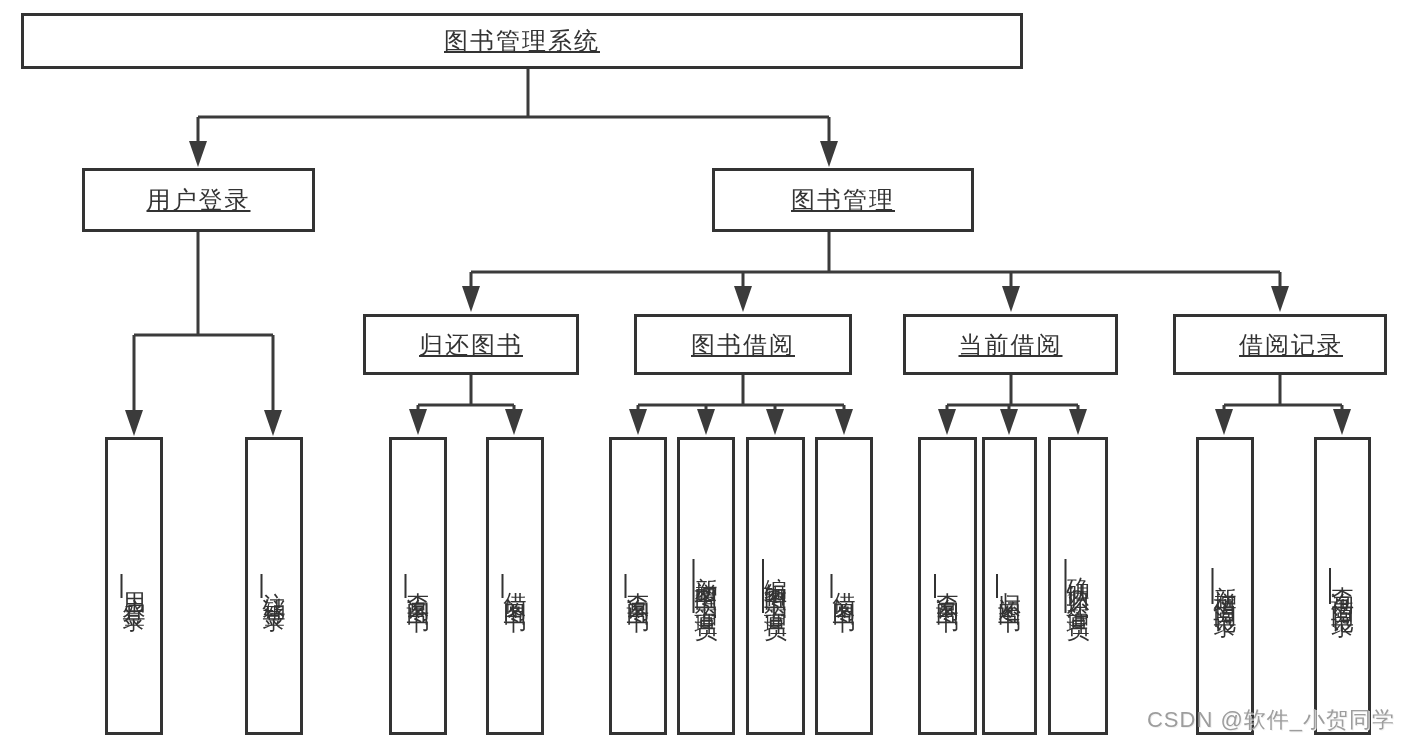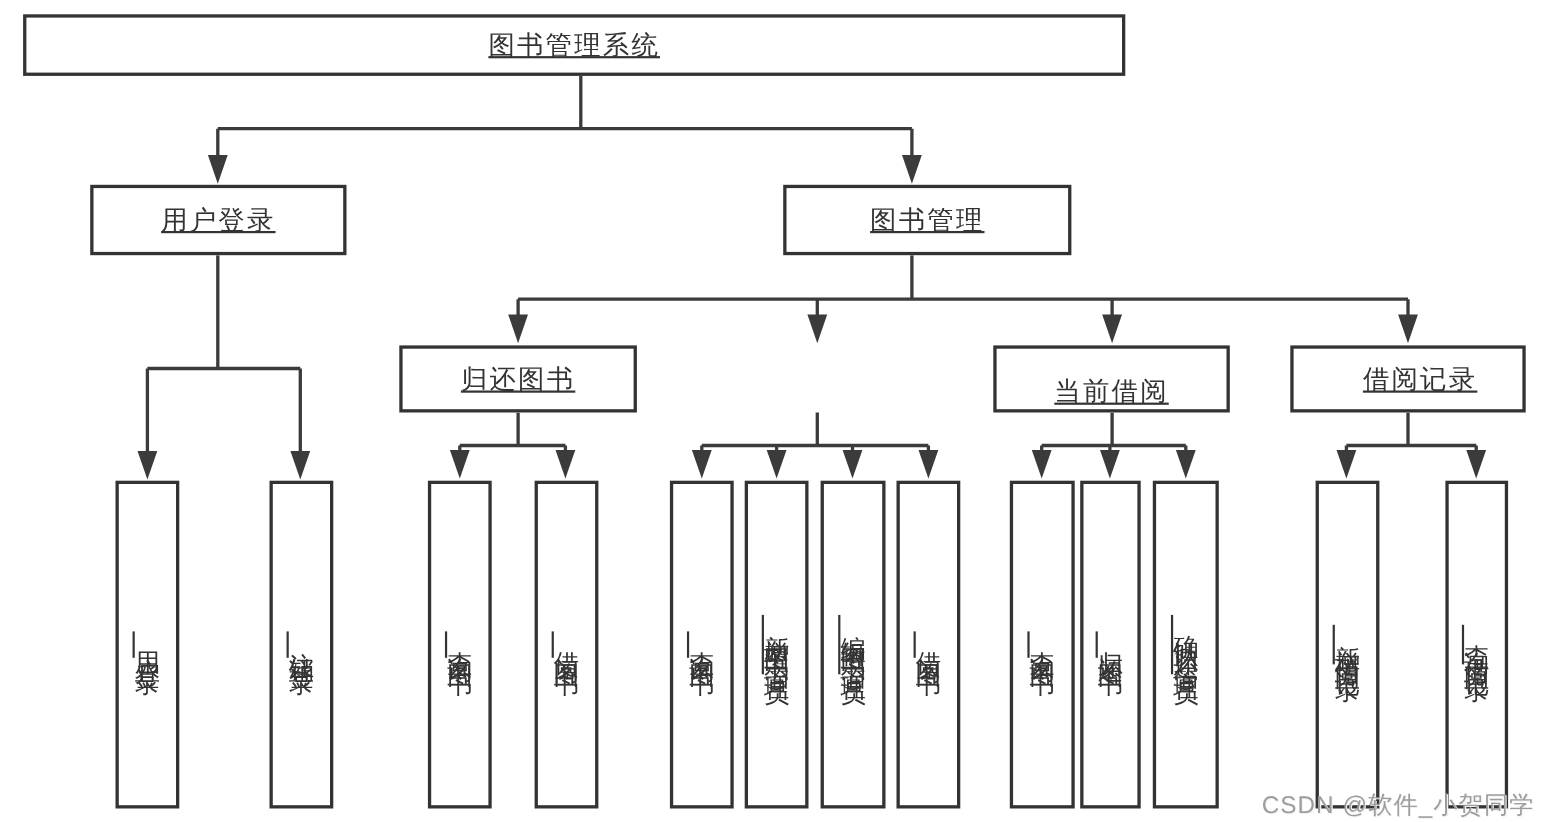--- a/index.html
+++ b/index.html
@@ -41,21 +41,21 @@
     writing-mode: vertical-lr;
     text-orientation: mixed;
     font-size: 23px;
     letter-spacing: 6px;
     line-height: 1;
     white-space: nowrap;
   }
   .watermark {
     position: absolute;
     right: 10px;
-    bottom: 0;
+    bottom: 12px;
     font-size: 22px;
     color: #9d9d9d;
     text-shadow: 1px 1px 0 #f1f1f1;
     letter-spacing: 1px;
     z-index: 10;
     white-space: nowrap;
   }
 </style>
 </head>
 <body>
@@ -102,21 +102,24 @@
   <div class="box hbox" style="left:82px; top:168px; width:233px; height:64px;">
     <span>用户登录</span>
   </div>
   <div class="box hbox" style="left:712px; top:168px; width:262px; height:64px;">
     <span>图书管理</span>
   </div>
 
   <div class="box hbox" style="left:363px; top:314px; width:216px; height:61px;">
     <span>归还图书</span>
   </div>
-  <div class="box hbox" style="left:903px; top:314px; width:215px; height:61px;align-items:flex-end;">
+  <div class="box hbox" style="left:634px; top:314px; width:218px; height:61px;">
+    <span>图书借阅</span>
+  </div>
+  <div class="box hbox" style="left:903px; top:314px; width:215px; height:61px;">
     <span>当前借阅</span>
   </div>
   <div class="box hbox" style="left:1173px; top:314px; width:214px; height:61px;padding-left:22px;">
     <span>借阅记录</span>
   </div>
 
   <div class="box vbox" style="left:105px; top:437px; width:58px; height:298px;">
     <span class="vtext">用户登录</span>
   </div>
   <div class="box vbox" style="left:245px; top:437px; width:58px; height:298px;">

